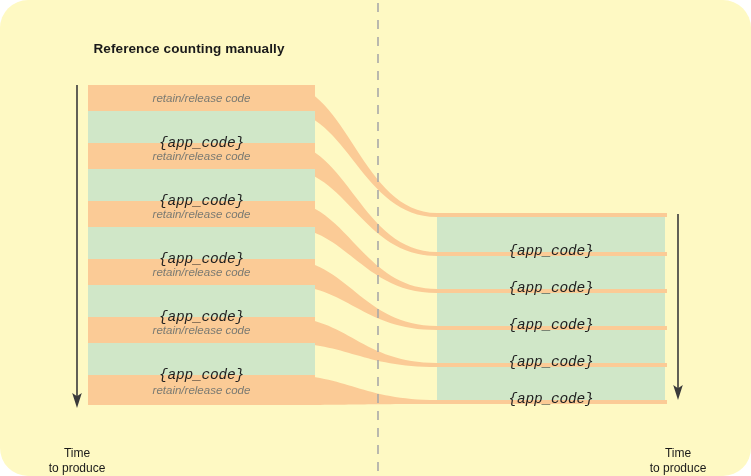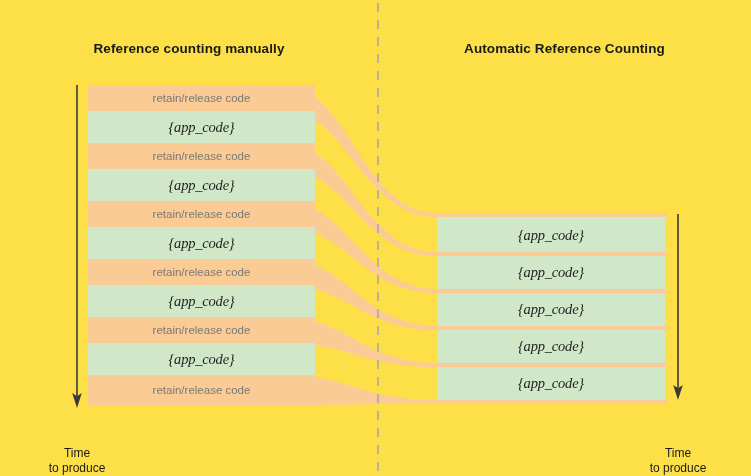--- a/index.html
+++ b/index.html
@@ -7,22 +7,23 @@
     padding: 0;
     background: #ffffff;
   }
   body {
     font-family: "Liberation Sans", sans-serif;
   }
   #canvas {
     position: relative;
     width: 751px;
     height: 476px;
-    background: #fde047;
+    background: #fef9c3;
     overflow: hidden;
+    border-radius: 28px;
   }
   .heading {
     position: absolute;
     font-family: "Liberation Sans", sans-serif;
     font-size: 13.5px;
     font-weight: bold;
     color: #1a1a1a;
     text-align: center;
     white-space: nowrap;
     letter-spacing: 0.1px;
@@ -41,29 +42,31 @@
   .blk-label {
     position: absolute;
     display: flex;
     align-items: center;
     justify-content: center;
     white-space: nowrap;
     pointer-events: none;
   }
   .lbl-retain {
     font-family: "Liberation Sans", sans-serif;
+    font-style: italic;
     font-size: 11.5px;
     color: #7a7a72;
   }
   .lbl-app {
-    font-family: Liberation Serif, serif;
+    font-family: Liberation Mono, monospace;
     font-style: italic;
     font-size: 14.5px;
     color: #1f1f1f;
     letter-spacing: -0.2px;
+    margin-top: 16px;
   }
   .axis-caption {
     position: absolute;
     font-family: "Liberation Sans", sans-serif;
     font-size: 12px;
     color: #1a1a1a;
     text-align: center;
     line-height: 15px;
     white-space: nowrap;
     margin-top: 29px;
@@ -71,21 +74,20 @@
   #caption-left  { left: 17px;  top: 417px; width: 120px; }
   #caption-right { left: 618px; top: 417px; width: 120px; }
 </style>
 </head>
 <body>
 
 <div id="canvas">
 
   <div class="heading" id="heading-left">Reference counting manually</div>
 
-  <div class="heading" id="heading-right">Automatic Reference Counting</div>
 
   <svg class="svg-layer" id="graphics" viewBox="0 0 751 476" xmlns="http://www.w3.org/2000/svg">
 
     <g id="ribbons">
         <path d="M88 85 L285 85 C347 85,362 213,437 213 L667 213 L667 217 L437 217 C362 217,347 111,285 111 L88 111 Z" fill="#fbcb96"></path>
         <path d="M88 143 L285 143 C347 143,362 252,437 252 L667 252 L667 256 L437 256 C362 256,347 169,285 169 L88 169 Z" fill="#fbcb96"></path>
         <path d="M88 201 L285 201 C347 201,362 289,437 289 L667 289 L667 293 L437 293 C362 293,347 227,285 227 L88 227 Z" fill="#fbcb96"></path>
         <path d="M88 259 L285 259 C347 259,362 326,437 326 L667 326 L667 330 L437 330 C362 330,347 285,285 285 L88 285 Z" fill="#fbcb96"></path>
         <path d="M88 317 L285 317 C347 317,362 363,437 363 L667 363 L667 367 L437 367 C362 367,347 343,285 343 L88 343 Z" fill="#fbcb96"></path>
         <path d="M88 375 L285 375 C347 375,362 400,437 400 L667 400 L667 404 L437 404 C362 404,347 405,285 405 L88 405 Z" fill="#fbcb96"></path>

